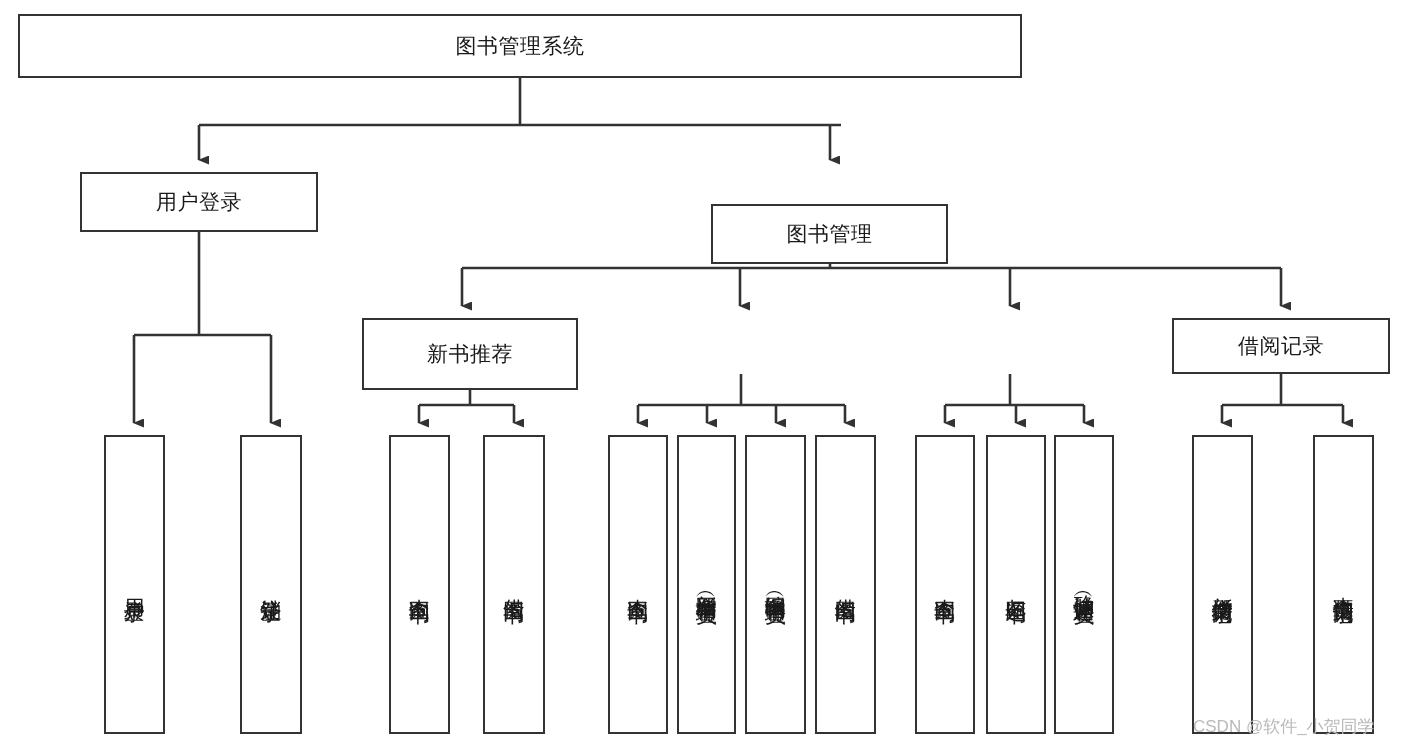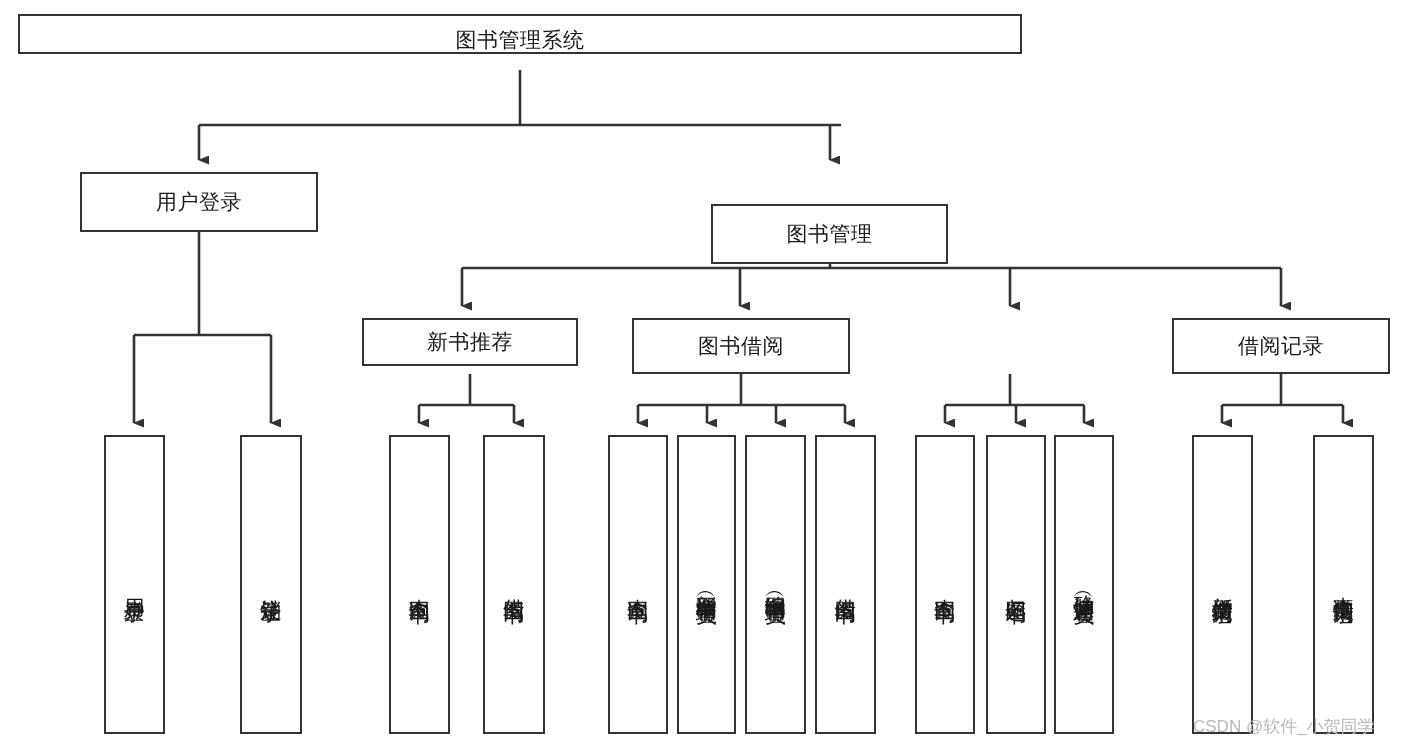--- a/index.html
+++ b/index.html
@@ -114,36 +114,33 @@
       <path d="M1016,405 L1016,423" marker-end="url(#arrowhead)"></path>
       <path d="M1084,405 L1084,423" marker-end="url(#arrowhead)"></path>
 
       <path d="M1281,374 L1281,405"></path>
       <path d="M1222,405 L1343,405"></path>
       <path d="M1222,405 L1222,423" marker-end="url(#arrowhead)"></path>
       <path d="M1343,405 L1343,423" marker-end="url(#arrowhead)"></path>
     </g>
   </svg>
 
-  <div class="node" id="node-root" style="left: 18px; top: 14px; width: 1004px; height: 40px; align-items: flex-end;">
+  <div class="node" id="node-root" style="left: 18px; top: 14px; width: 1004px; height: 64px;">
     <span class="label">图书管理系统</span>
   </div>
 
   <div class="node" id="n-l2-0" style="left: 80px; top: 172px; width: 238px; height: 60px;">
     <span class="label">用户登录</span>
   </div>
   <div class="node" id="n-l2-1" style="left: 711px; top: 172px; width: 237px; height: 60px; margin-top: 32px;">
     <span class="label">图书管理</span>
   </div>
 
-  <div class="node" id="n-l3-0" style="left: 362px; top: 318px; width: 216px; height: 48px;">
+  <div class="node" id="n-l3-0" style="left: 362px; top: 318px; width: 216px; height: 72px;">
     <span class="label">新书推荐</span>
-  </div>
-  <div class="node" id="n-l3-1" style="left: 632px; top: 318px; width: 218px; height: 56px;">
-    <span class="label">图书借阅</span>
   </div>
   <div class="node" id="n-l3-3" style="left: 1172px; top: 318px; width: 218px; height: 56px;">
     <span class="label">借阅记录</span>
   </div>
 
   <div class="node vertical" id="n-lf-0" style="left: 104px; top: 435px; width: 61px; height: 299px;">
     <span class="label">用户登录</span>
   </div>
   <div class="node vertical" id="n-lf-1" style="left: 240px; top: 435px; width: 62px; height: 299px;">
     <span class="label">注销登录</span>

